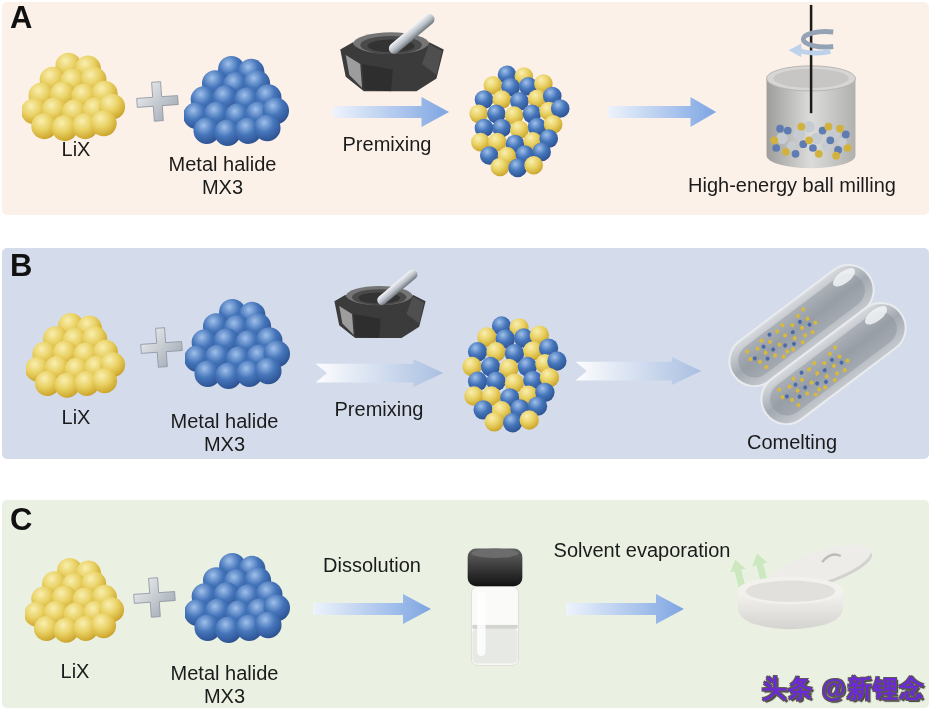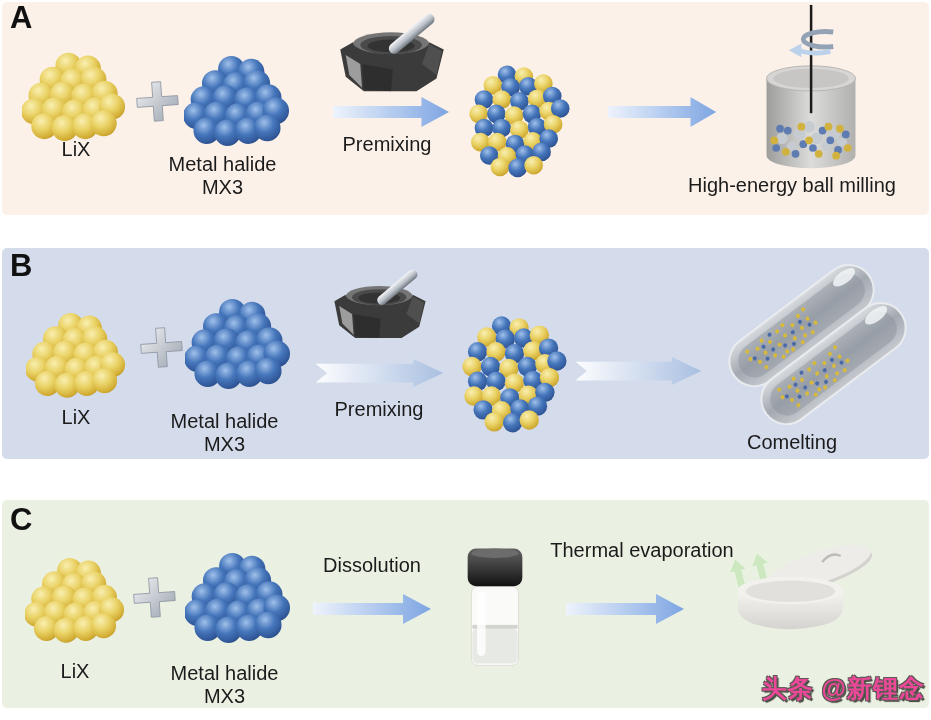--- a/index.html
+++ b/index.html
@@ -6,21 +6,21 @@
   .figure{position:relative;width:931px;height:720px;background:#ffffff;overflow:hidden;
           font-family:"Liberation Sans",sans-serif;color:#1b1b1b;}
   .panel{position:absolute;left:2px;width:927px;border-radius:5px;}
   .panel-a{top:2px;height:213px;background:#fcf1e8;}
   .panel-b{top:248px;height:211px;background:#d4dcec;}
   .panel-c{top:500px;height:208px;background:#eaf0e2;}
   .abs{position:absolute;}
   .plabel{position:absolute;font-size:31px;font-weight:bold;color:#111;line-height:32px;}
   .lbl{position:absolute;font-size:20px;line-height:23px;text-align:center;color:#1b1b1b;white-space:nowrap;}
   .watermark{position:absolute;left:690px;top:672px;width:235px;text-align:right;
-             font-size:25px;font-weight:bold;color:#ec4899;z-index:5;letter-spacing:1px;
+             font-size:25px;font-weight:bold;color:#6d28d9;z-index:5;letter-spacing:1px;
              text-shadow:-1px -1px 0 #5a5a52,1px -1px 0 #5a5a52,-1px 1px 0 #5a5a52,1px 1px 0 #5a5a52,2px 2px 1px #3c3c36;}
   svg{display:block;}
 </style>
 </head>
 <body>
 
 <div class="figure">
 
   <svg class="abs" style="width:0;height:0" aria-hidden="true">
     <defs>
@@ -369,21 +369,21 @@
 
     <div class="lbl" style="left:310px;top:54px;width:120px">Dissolution</div>
     <svg class="abs" style="left:311px;top:91px" width="120" height="36" viewBox="0 0 120 36" preserveAspectRatio="none">
       <use href="#arrowA"></use>
       </svg>
 
     <svg class="abs" style="left:460px;top:43px" width="66" height="128" viewBox="0 0 70 132">
       <use href="#vial"></use>
       </svg>
 
-    <div class="lbl" style="left:540px;top:39px;width:200px">Thermal evaporation</div>
+    <div class="lbl" style="left:540px;top:39px;width:200px">Solvent evaporation</div>
     <svg class="abs" style="left:564px;top:91px" width="120" height="36" viewBox="0 0 120 36" preserveAspectRatio="none">
       <use href="#arrowA"></use>
       </svg>
 
     <svg class="abs" style="left:722px;top:50px" width="58" height="46" viewBox="0 0 58 46">
       <use href="#vaporArrow" transform="translate(6,8) rotate(-14 9 17)"></use>
       <use href="#vaporArrow" transform="translate(28,2) rotate(-14 9 17)"></use>
     </svg>
     <svg class="abs" style="left:726px;top:28px" width="160" height="112" viewBox="0 0 160 115">
       <use href="#dish"></use>

